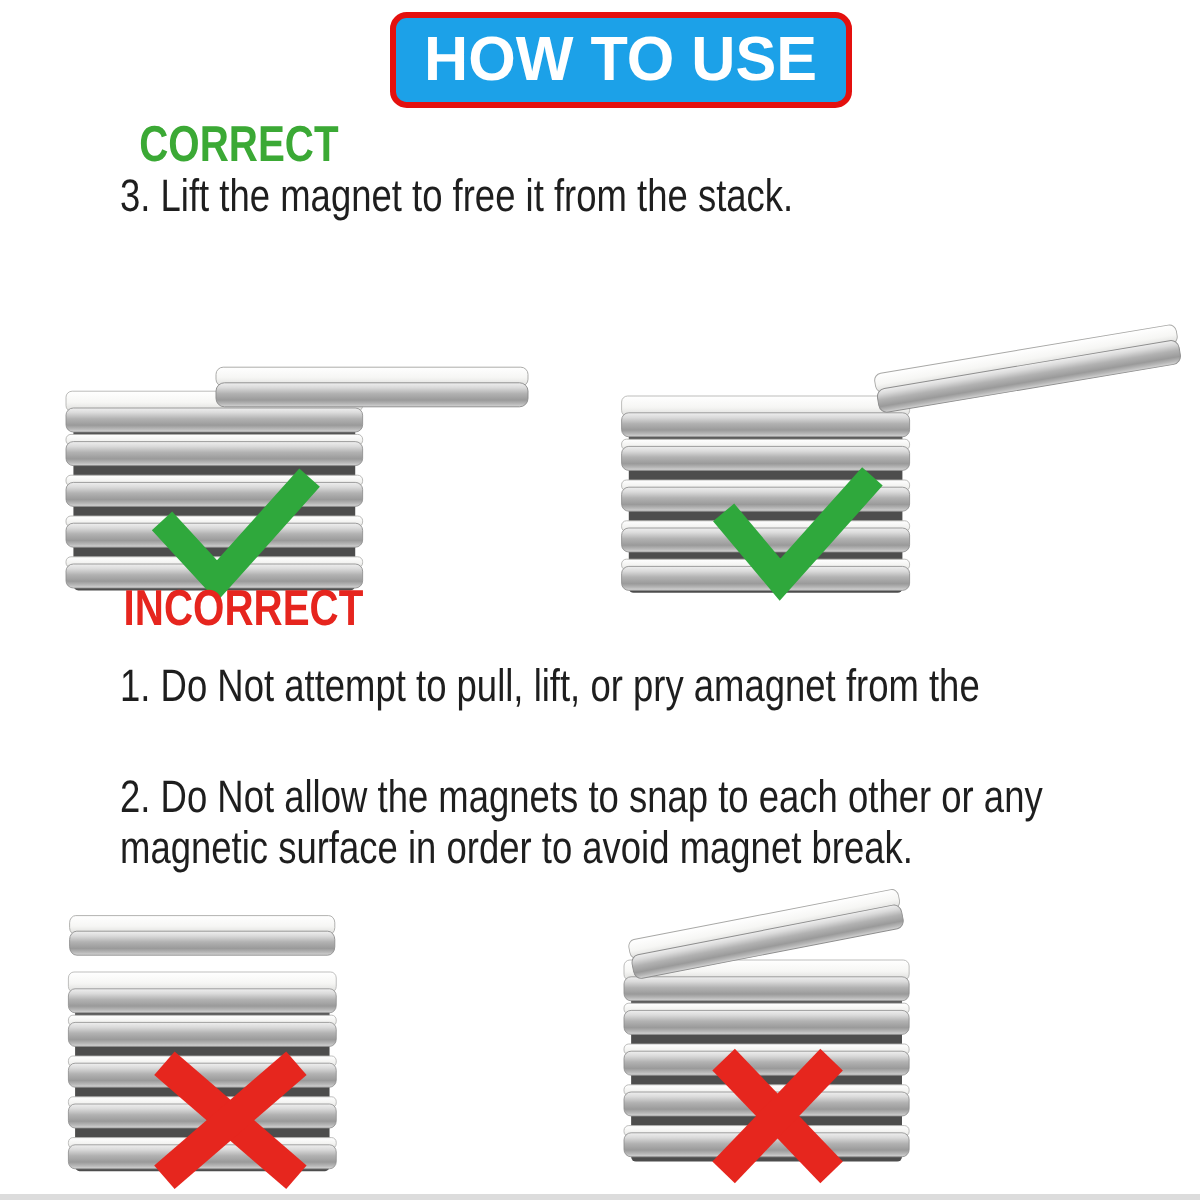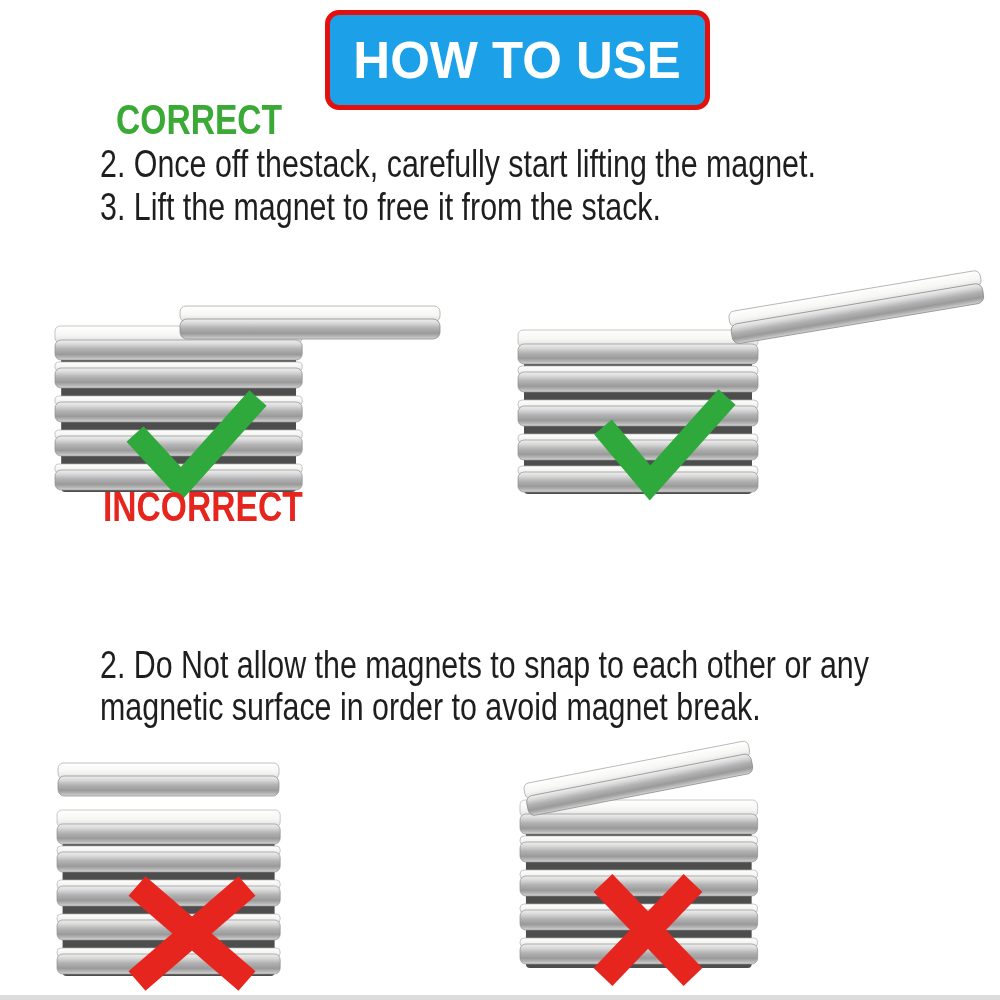--- a/index.html
+++ b/index.html
@@ -13,21 +13,21 @@
     --body-text:#1E1E1E;
   }
   html,body{margin:0;padding:0;}
   body{
     width:1000px;height:1000px;background:#ffffff;
     font-family:"Liberation Sans", sans-serif;
     position:relative;overflow:hidden;color:var(--body-text);
   }
   .abs{position:absolute;}
   .title-banner{
-    left:325px;top:10px;width:385px;height:100px;
+    left:325px;top:10px;width:385px;height:80px;
     background:var(--banner-bg);
     border:5px solid var(--banner-border);
     border-radius:14px;box-sizing:border-box;
     display:flex;align-items:center;justify-content:center;
   }
   .title-text{
     color:var(--banner-text);font-weight:bold;font-size:52px;
     white-space:nowrap;transform:scaleX(0.98);letter-spacing:0px;
   }
   .section-heading{
@@ -95,21 +95,20 @@
 
 <div class="abs title-banner">
   <div class="title-text">HOW TO USE</div>
 </div>
 
 <div class="abs section-heading heading-correct">
   <span class="cond">CORRECT</span>
 </div>
 
 <div class="abs steps">
-  <div class="line"><span class="cond">2. Once off thestack, carefully start lifting the magnet.</span></div>
   <div class="line"><span class="cond">3. Lift the magnet to free it from the stack.</span></div>
 </div>
 
 <div class="abs figure fig-a">
   <svg width="440" height="202" viewBox="0 0 440 202">
     <g transform="translate(25,28) scale(1.03,1)">
       <rect x="6" y="22" width="228" height="144" rx="4" fill="#4d4d4d"></rect>
       <use href="#barTop"></use>
       <use href="#bar" y="36"></use>
       <use href="#bar" y="70"></use>
@@ -142,20 +141,21 @@
       <polyline points="108,172 155,228 232,142" fill="none" stroke="currentColor" stroke-width="23" stroke-linecap="butt" stroke-linejoin="miter"></polyline>
     </g>
   </svg>
 </div>
 
 <div class="abs section-heading heading-incorrect">
   <span class="cond">INCORRECT</span>
 </div>
 
 <div class="abs incorrect-item item1">
+  <div class="line"><span class="cond">1. Do Not attempt to pull, lift, or pry amagnet from the</span></div>
 </div>
 
 <div class="abs incorrect-item item2">
   <div class="line"><span class="cond">2. Do Not allow the magnets to snap to each other or any</span></div>
   <div class="line"><span class="cond">magnetic surface in order to avoid magnet break.</span></div>
 </div>
 
 <div class="abs figure fig-c">
   <svg width="340" height="242" viewBox="0 0 340 242">
     <g transform="translate(33,8) scale(0.85,1)">

